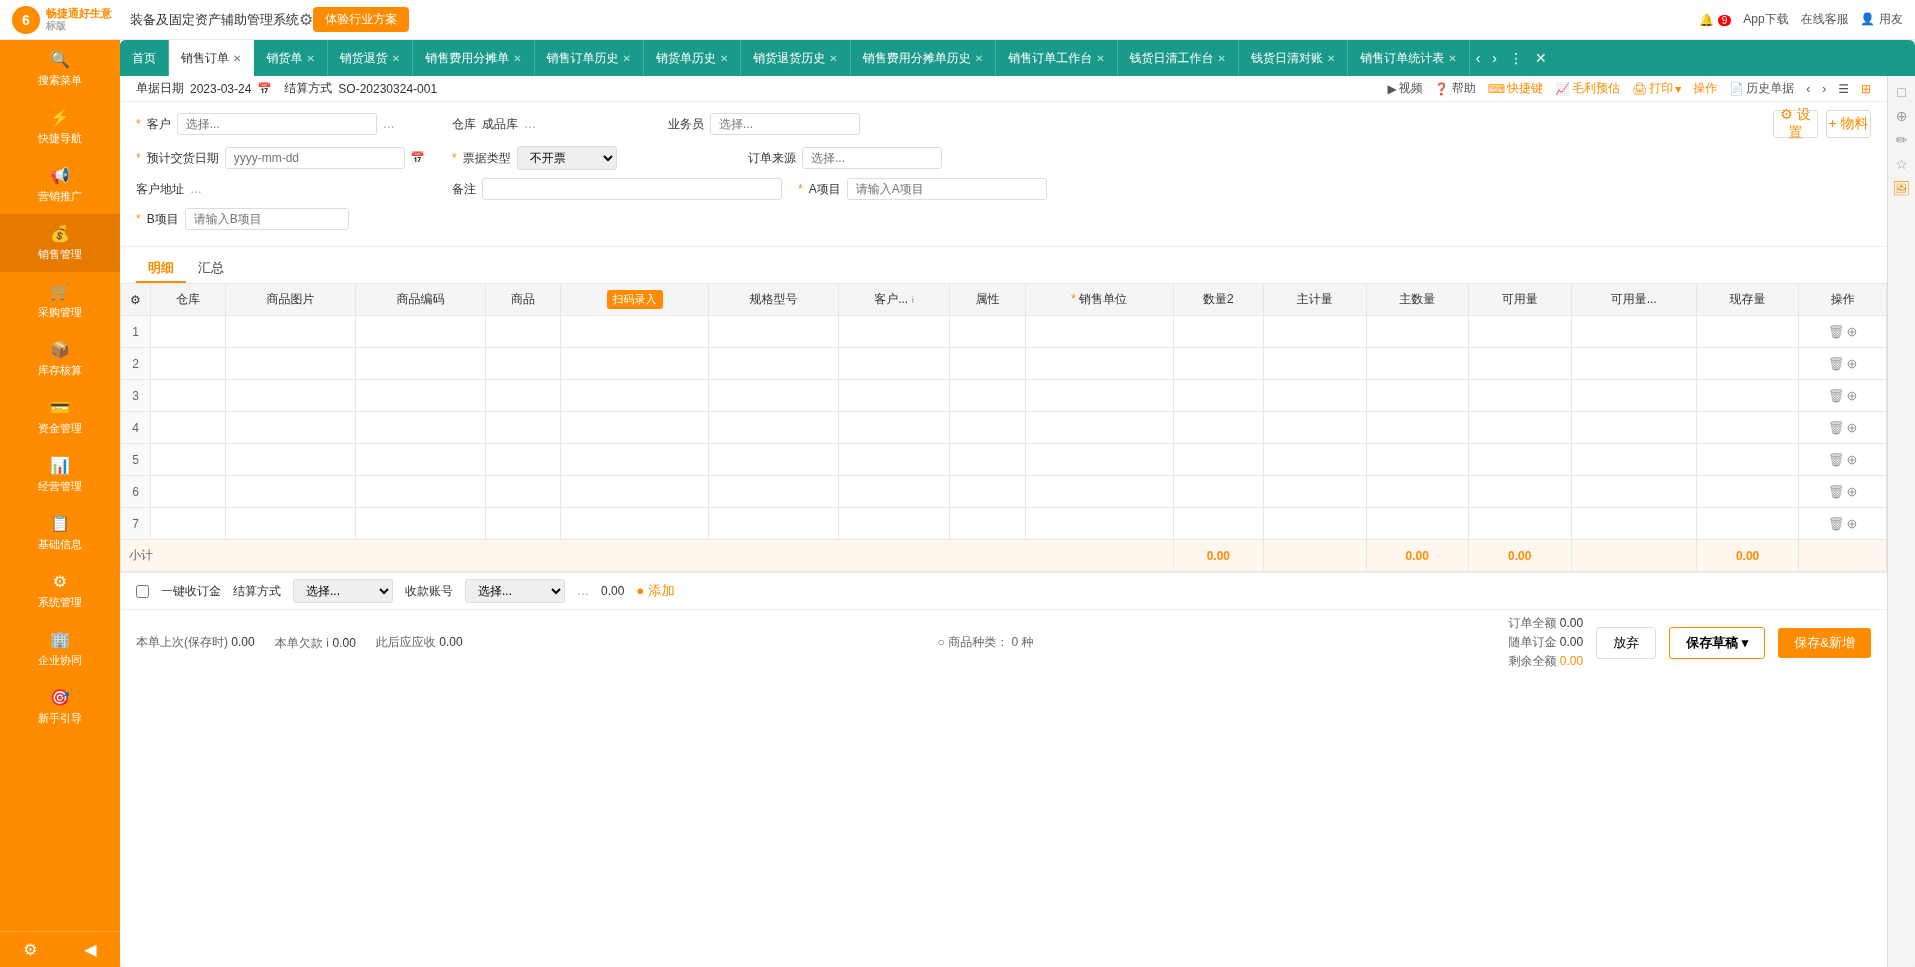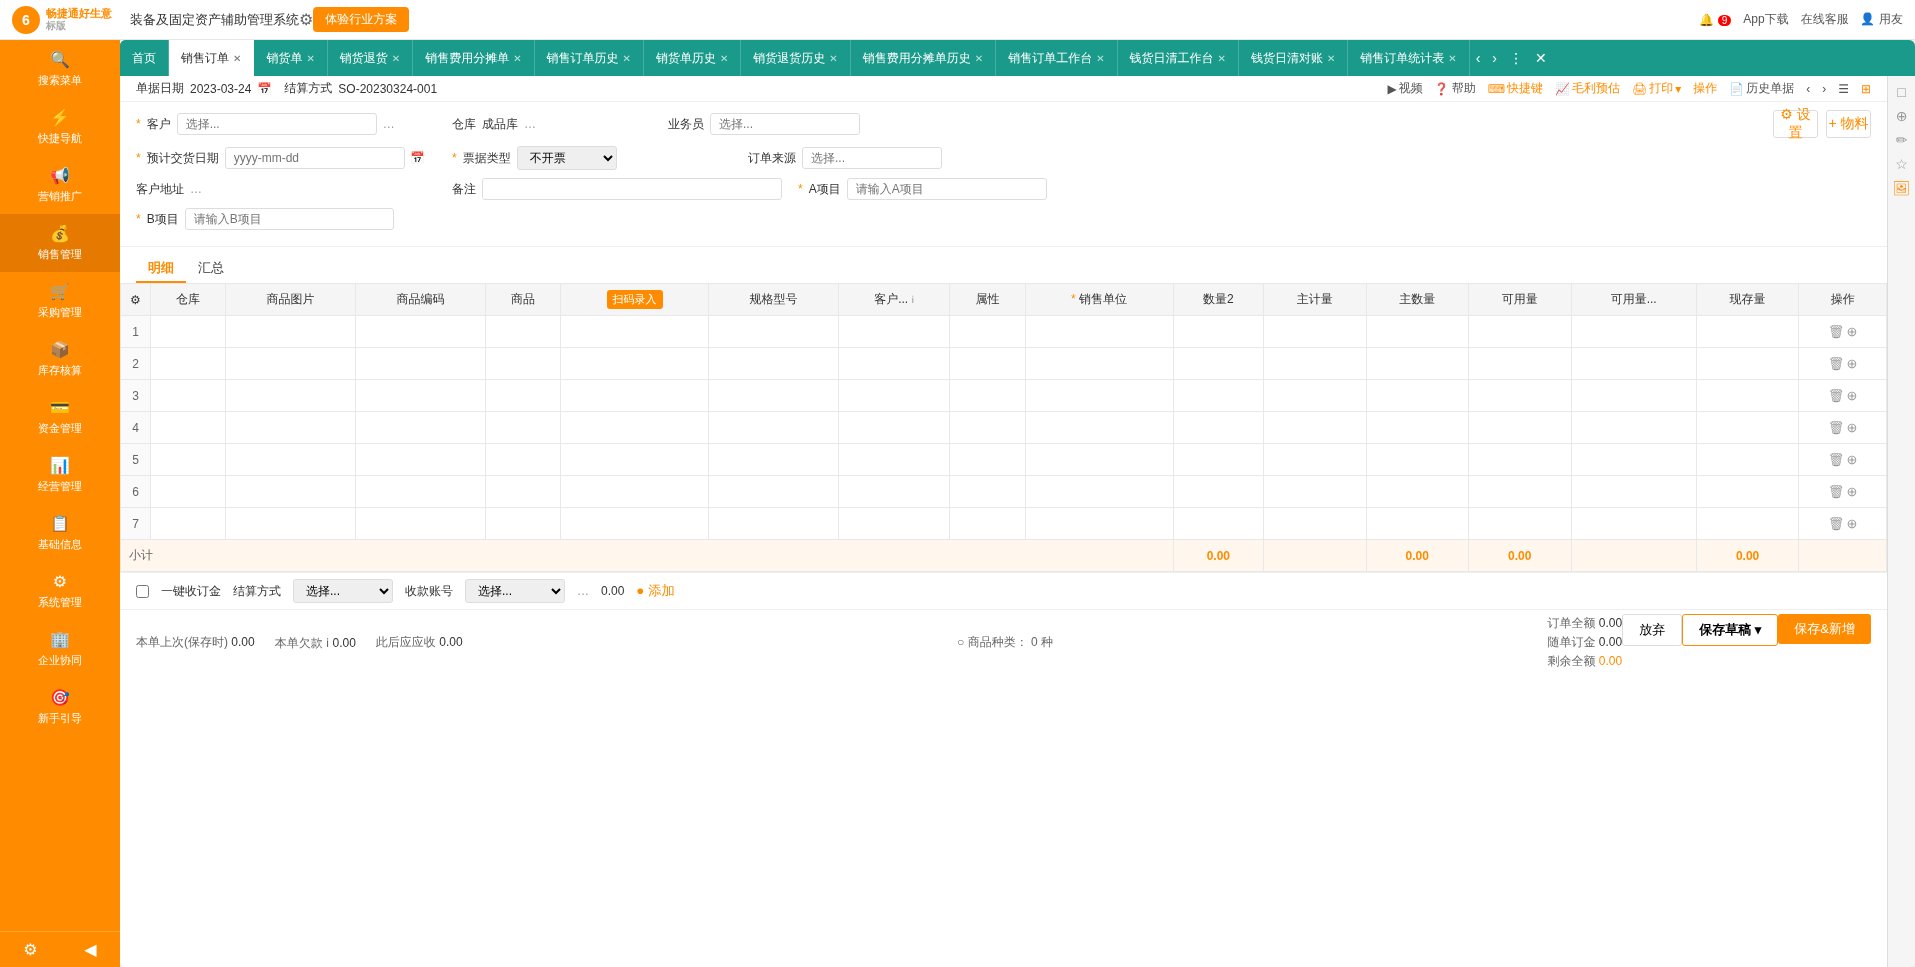--- a/index.html
+++ b/index.html
@@ -74,21 +74,21 @@
     
     .action-btns { display: flex; gap: 2px; justify-content: center; }
     .action-btn { background: none; border: none; cursor: pointer; color: #999; font-size: 13px; }
 
     
     .bottom-bar { border-top: 1px solid #eee; padding: 4px 16px; display: flex; align-items: center; gap: 20px; background: #fff; flex-shrink: 0; }
     .bottom-info { color: #666; font-size: 12px; }
     .bottom-info span.num { color: #333; }
 
     
-    .footer-actions { display: flex; align-items: flex-start; gap: 0; margin-left: auto; }
+    .footer-actions { display: flex; align-items: center; gap: 13px; margin-left: auto; }
     .footer-total { font-size: 12px; color: #666; text-align: right; line-height: 1.6; }
     .footer-total .val { color: #333; }
     .btn-discard { border: 1px solid #ddd; background: #fff; padding: 6px 16px; border-radius: 3px; cursor: pointer; font-size: 13px; }
     .btn-save-draft { border: 1px solid #ff8c00; background: #fff; color: #000000; padding: 6px 16px; border-radius: 3px; cursor: pointer; font-size: 13px; font-weight: bold; }
     .btn-save-new { background: #ff8c00; color: #fff; border: none; padding: 6px 16px; border-radius: 3px; cursor: pointer; font-size: 13px; }
 
     
     .payment-row { display: flex; align-items: center; gap: 12px; padding: 6px 16px; border-top: 1px solid #eee; font-size: 12px; }
     .payment-checkbox { accent-color: #ff8c00; }
 
@@ -352,21 +352,21 @@
               <div class="form-field">
                 <span class="required">*</span>
                 <span class="form-label">A项目</span>
                 <input class="form-input" style="width: 200px;" placeholder="请输入A项目">
               </div>
             </div>
             <div class="form-row">
               <div class="form-field">
                 <span class="required">*</span>
                 <span class="form-label">B项目</span>
-                <input class="form-input" style="width: 209px;" placeholder="请输入B项目">
+                <input class="form-input" style="width: 164px;" placeholder="请输入B项目">
               </div>
             </div>
           </div>
 
           <div class="detail-tabs">
             <div class="detail-tab active">
               <span>明细</span>
             </div>
             <div class="detail-tab">
               <span>汇总</span>

